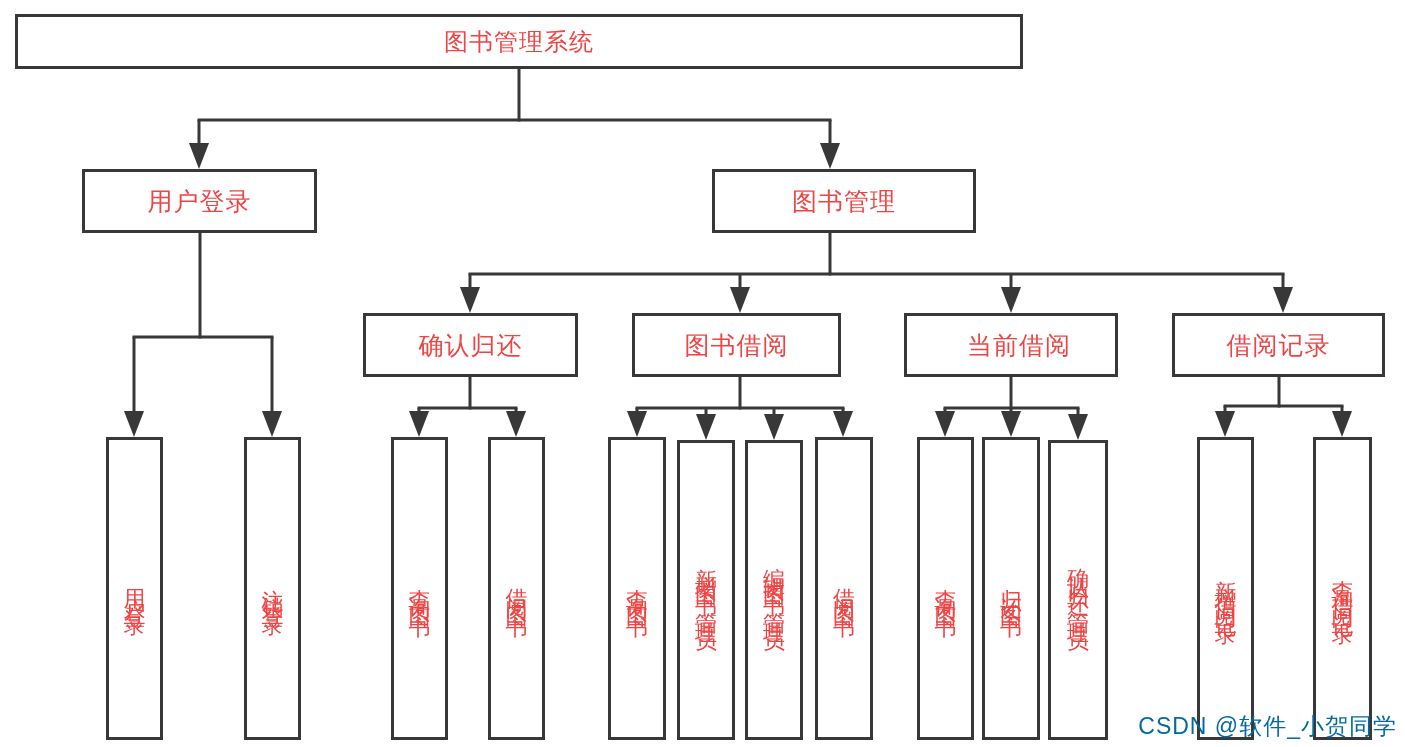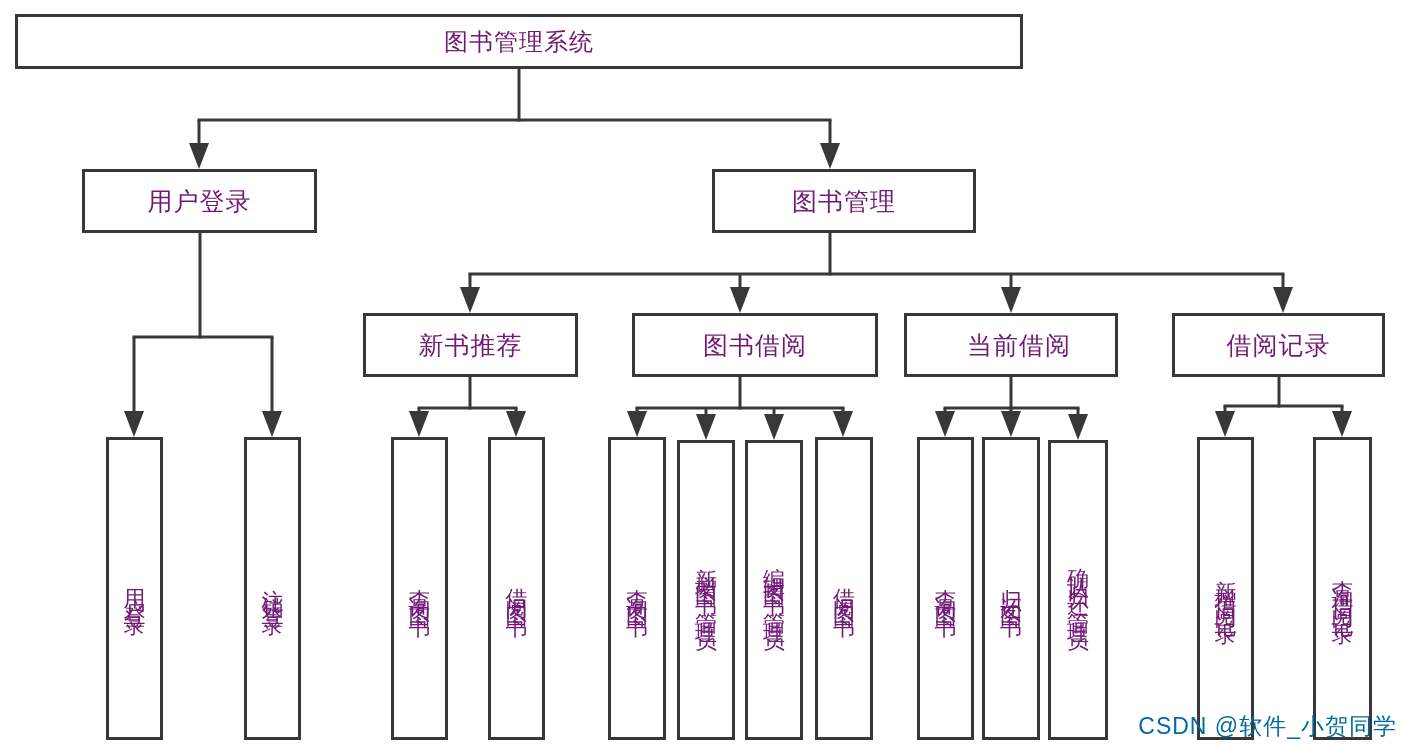--- a/index.html
+++ b/index.html
@@ -3,36 +3,36 @@
 <meta charset="utf-8">
 <style>
   html,body{margin:0;padding:0;background:#ffffff;}
   .canvas{
     position:relative;width:1405px;height:747px;background:#ffffff;
     font-family:"Liberation Sans",sans-serif;overflow:hidden;
   }
   .connectors{position:absolute;left:0;top:0;width:1405px;height:747px;}
   .box{
     position:absolute;box-sizing:border-box;border:3px solid #383838;background:#ffffff;
-    display:flex;align-items:center;justify-content:center;color:#701a75;z-index:2;
+    display:flex;align-items:center;justify-content:center;color:#ef4444;z-index:2;
   }
   .h-box{font-size:25px;letter-spacing:1px;}
   .root-box{font-size:24px;}
   .v-box{font-size:22px;}
   .v-label{writing-mode:vertical-rl;text-orientation:mixed;letter-spacing:9px;line-height:1;}
   .watermark{
     position:absolute;right:8px;bottom:5px;z-index:5;
     font-size:23px;color:#0369a1;letter-spacing:1px;white-space:nowrap;
   }
   
   .n-root{left:15px;top:14px;width:1008px;height:55px;}
   .n-user{left:82px;top:169px;width:235px;height:64px;}
   .n-mgmt{left:712px;top:169px;width:264px;height:64px;}
   .n-newbook{left:363px;top:313px;width:215px;height:64px;}
-  .n-borrow{left:632px;top:313px;width:246px;height:64px;}
+  .n-borrow{left:632px;top:313px;width:209px;height:64px;}
   .n-current{left:904px;top:313px;width:214px;height:64px;padding-left:16px;}
   .n-records{left:1172px;top:313px;width:213px;height:64px;}
   .n-u1{left:106px;top:437px;width:57px;height:303px;}
   .n-u2{left:244px;top:437px;width:57px;height:303px;}
   .n-nb1{left:391px;top:437px;width:57px;height:303px;}
   .n-nb2{left:488px;top:437px;width:57px;height:303px;}
   .n-bb1{left:608px;top:437px;width:58px;height:303px;}
   .n-bb2{left:677px;top:440px;width:58px;height:300px;}
   .n-bb3{left:745px;top:440px;width:58px;height:300px;}
   .n-bb4{left:815px;top:437px;width:58px;height:303px;}
@@ -118,21 +118,21 @@
   </div>
 
   <div class="box h-box n-user">
     <span>用户登录</span>
   </div>
   <div class="box h-box n-mgmt">
     <span>图书管理</span>
   </div>
 
   <div class="box h-box n-newbook">
-    <span>新书推荐</span>
+    <span>确认归还</span>
   </div>
   <div class="box h-box n-borrow">
     <span>图书借阅</span>
   </div>
   <div class="box h-box n-current">
     <span>当前借阅</span>
   </div>
   <div class="box h-box n-records">
     <span>借阅记录</span>
   </div>

